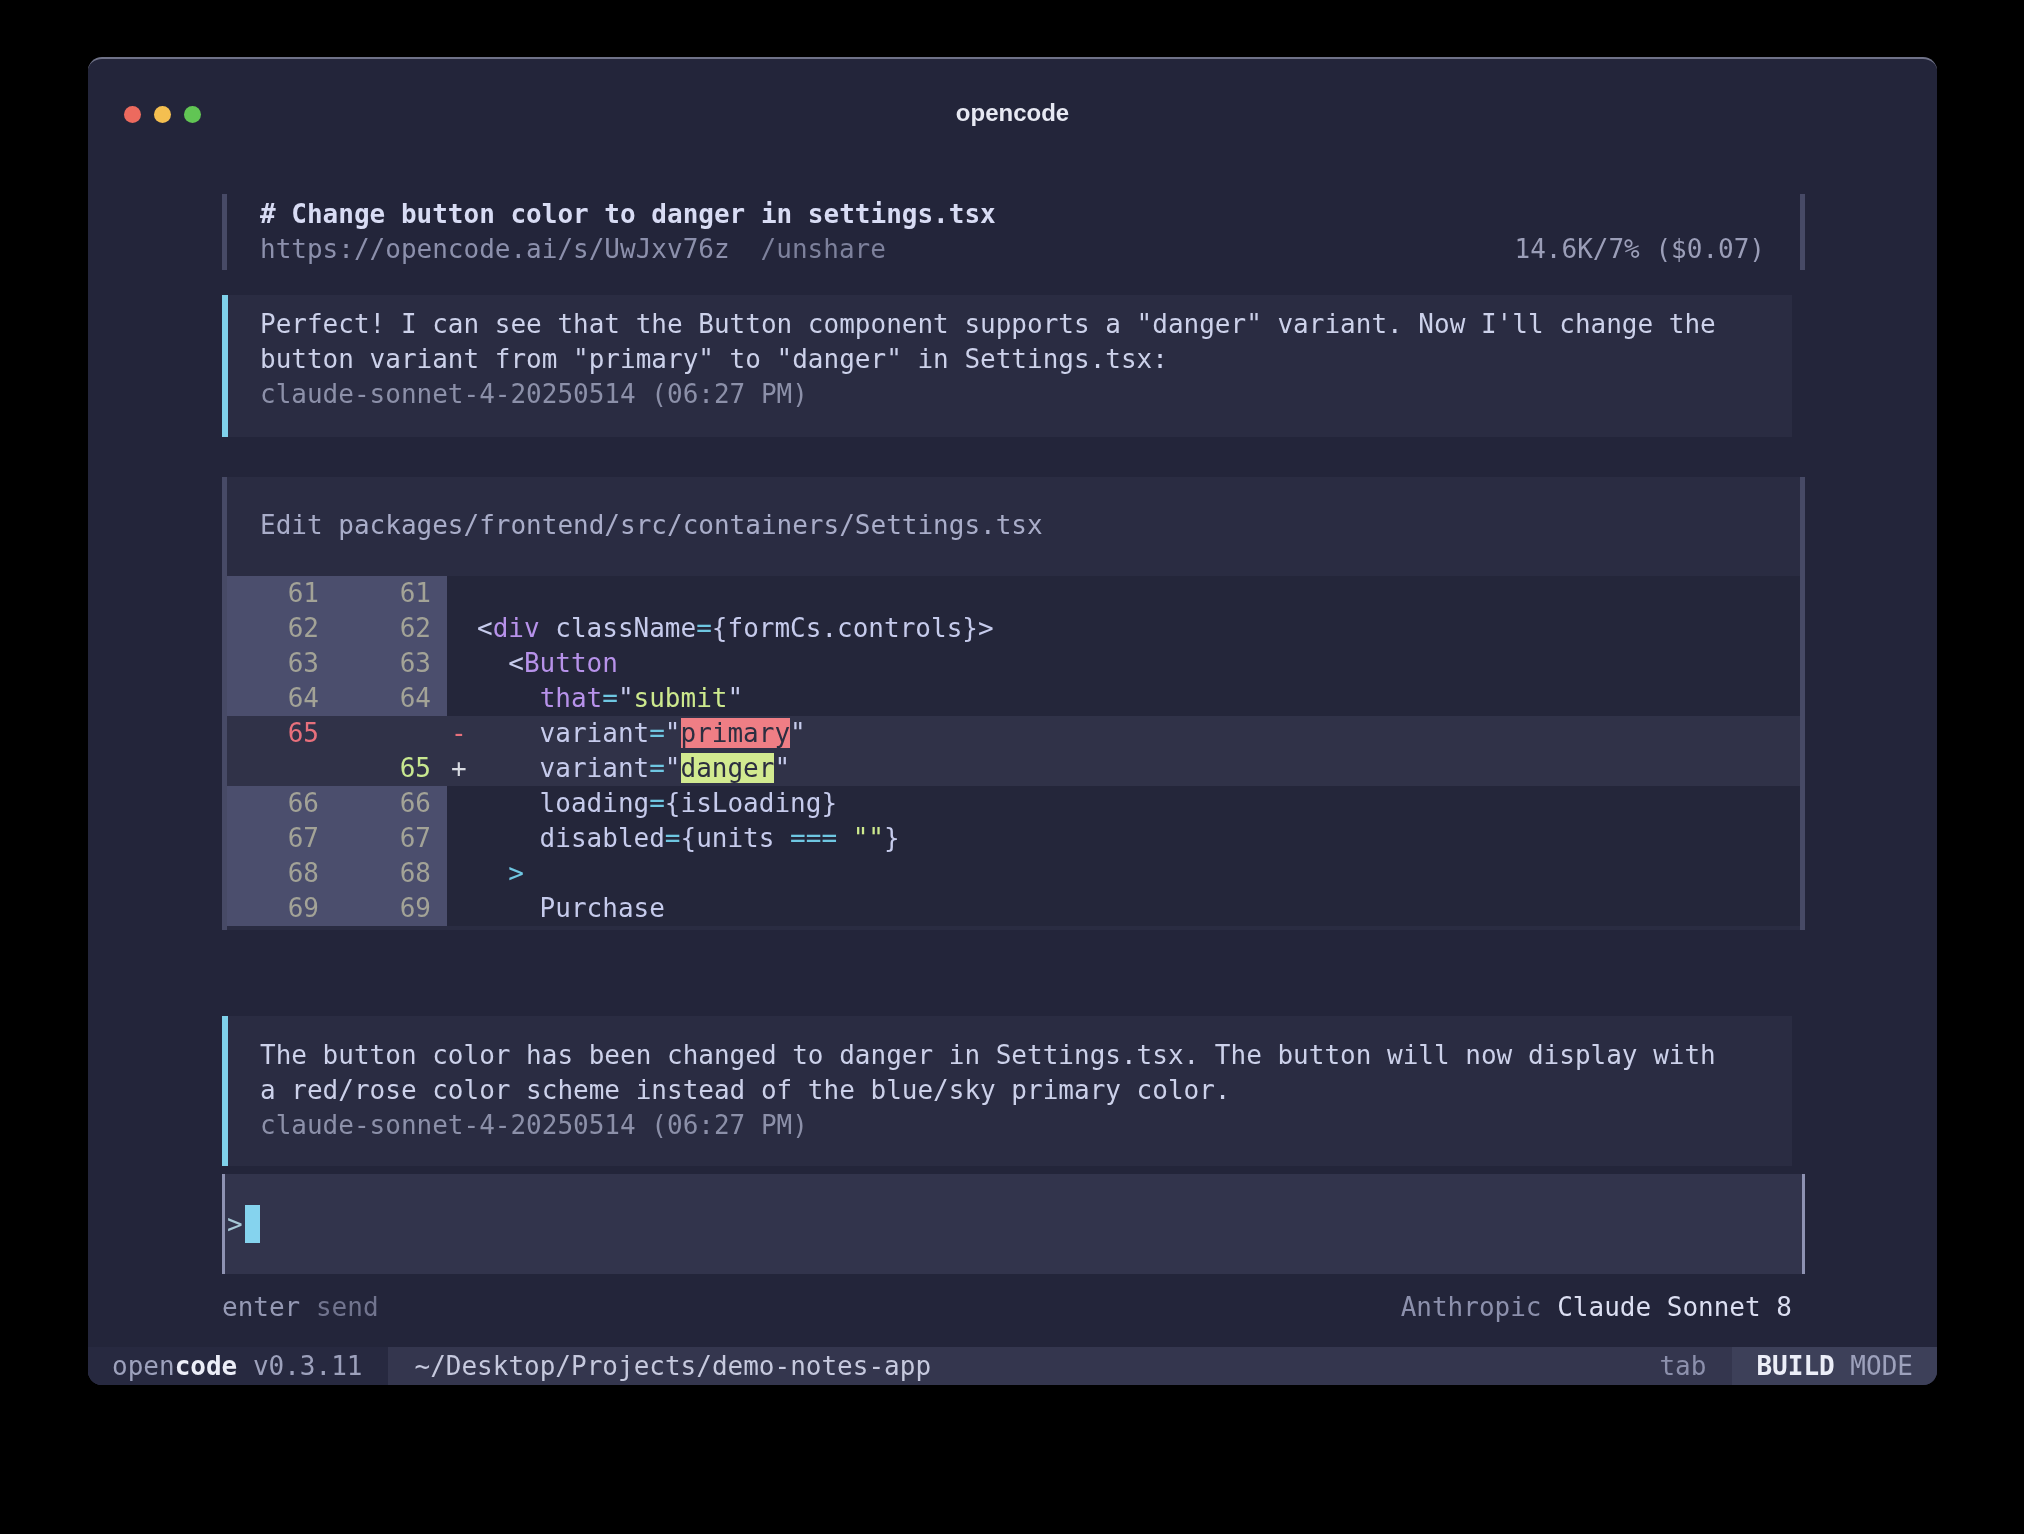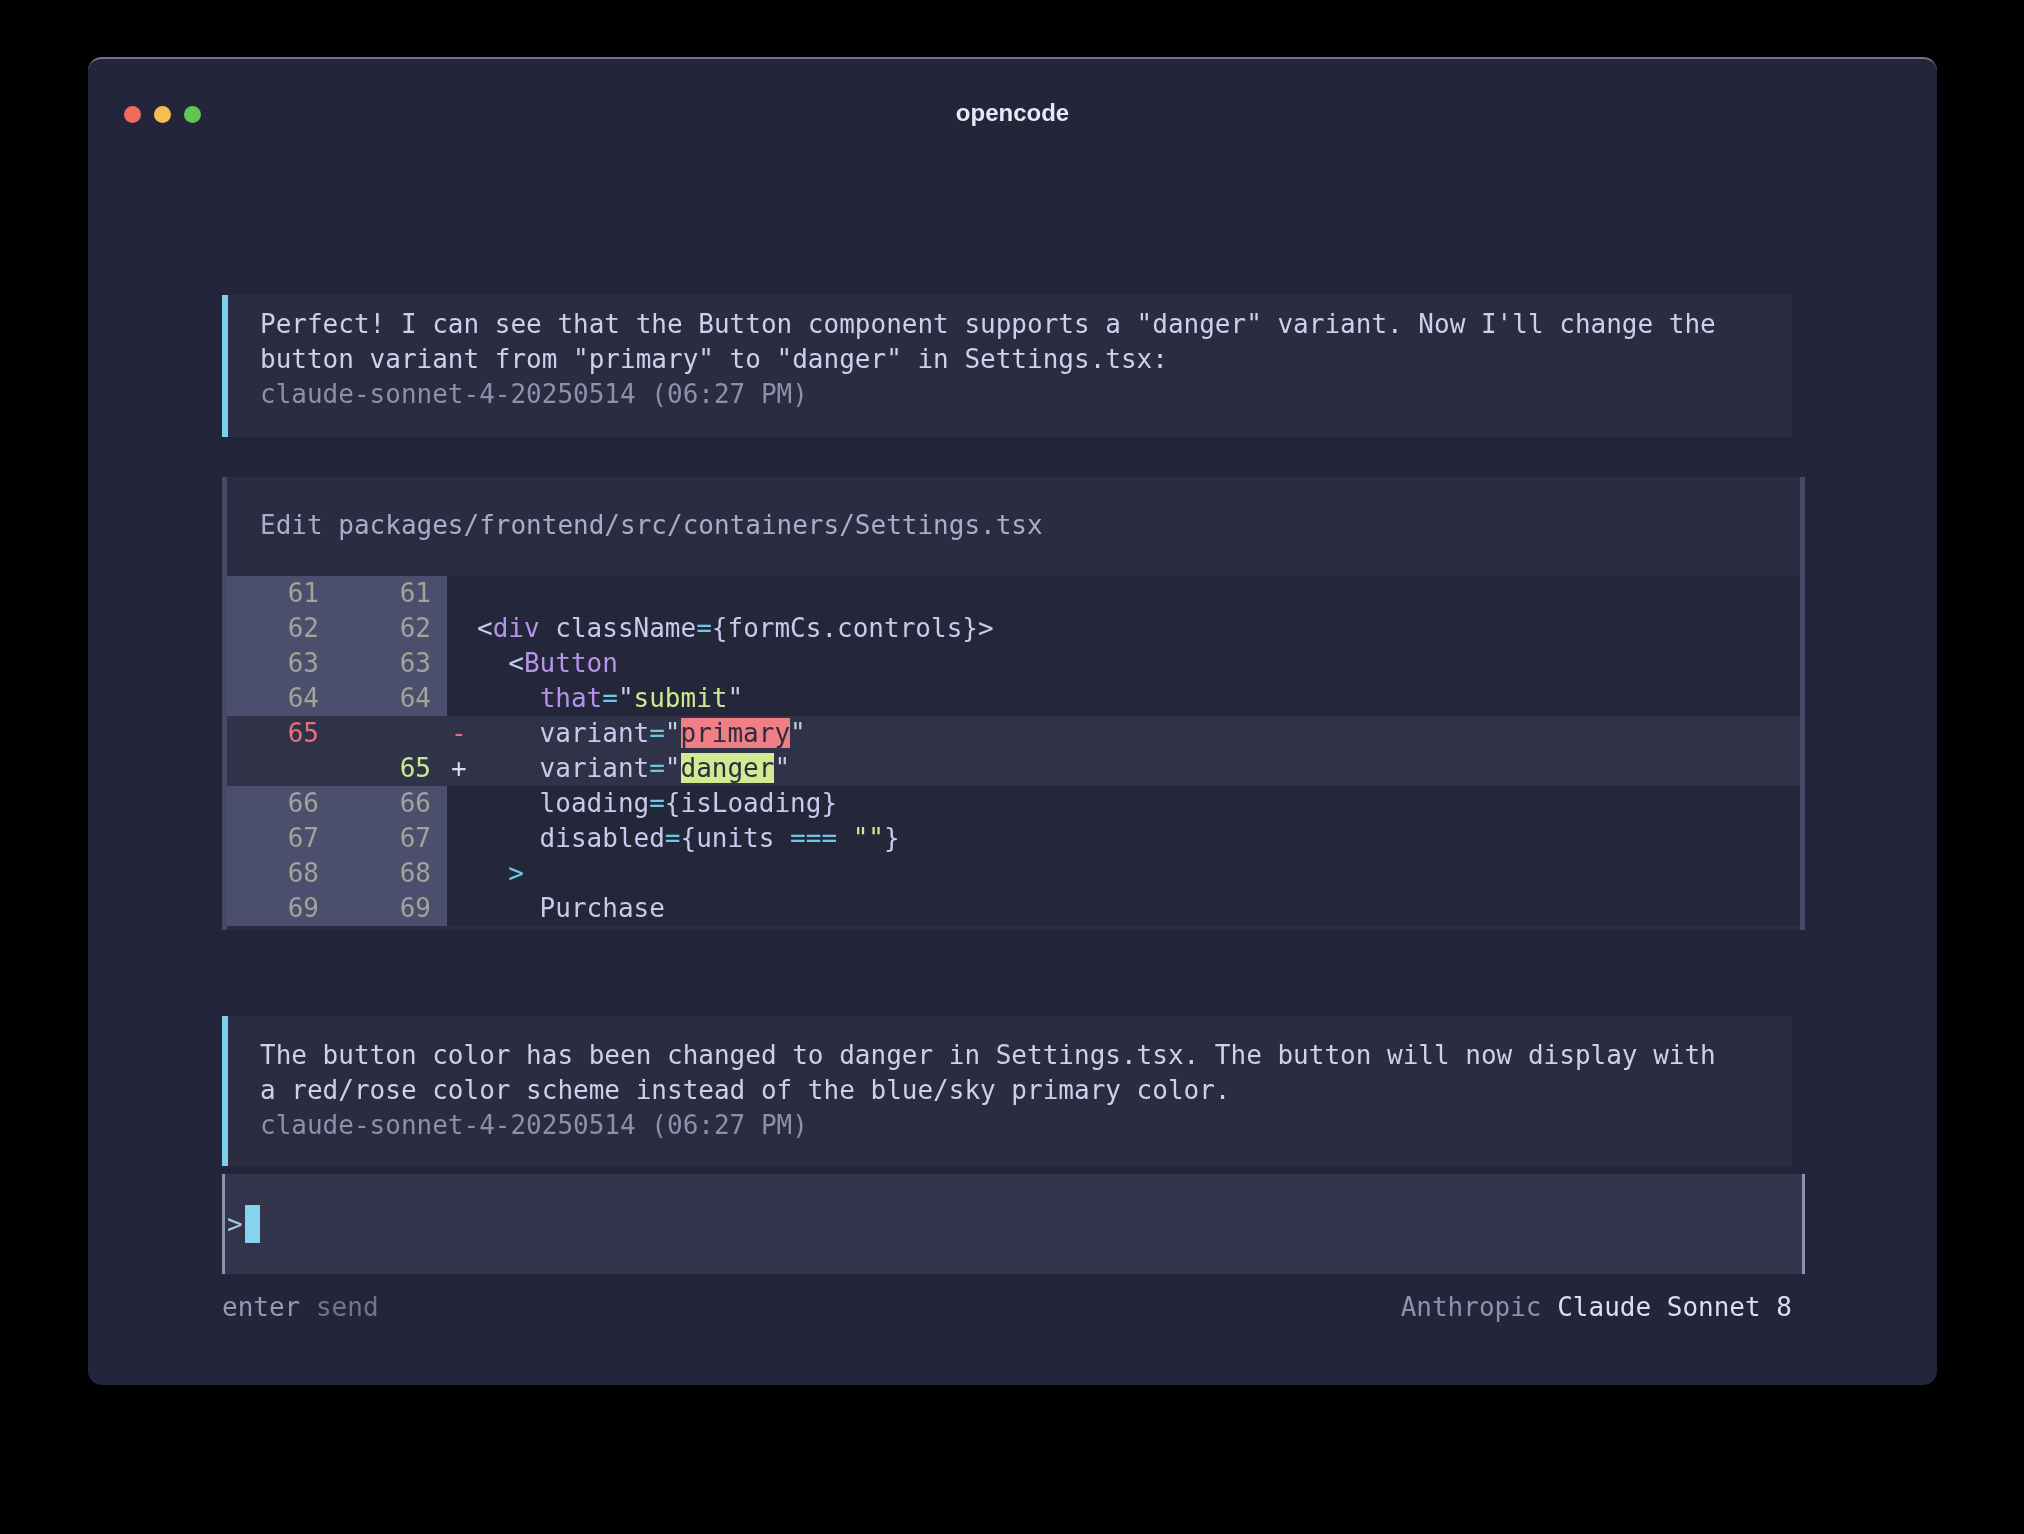--- a/index.html
+++ b/index.html
@@ -111,20 +111,30 @@
 
   <div class="titlebar">
     <div class="lights">
       <div class="light red"></div>
       <div class="light yellow"></div>
       <div class="light green"></div>
     </div>
     <div class="win-title">opencode</div>
   </div>
 
+  <div class="session-header">
+    <div class="row">
+      <span class="session-title"># Change button color to danger in settings.tsx</span>
+    </div>
+    <div class="row">
+      <span class="share-url">https://opencode.ai/s/UwJxv76z</span>
+      <span class="unshare">/unshare</span>
+      <span class="stats">14.6K/7% ($0.07)</span>
+    </div>
+  </div>
 
   <div class="msg m1">
     <div class="line">Perfect! I can see that the Button component supports a "danger" variant. Now I'll change the</div>
     <div class="line">button variant from "primary" to "danger" in Settings.tsx:</div>
     <div class="meta">claude-sonnet-4-20250514 (06:27 PM)</div>
   </div>
 
   <div class="edit-card">
     <div class="edit-header">Edit packages/frontend/src/containers/Settings.tsx</div>
     <div class="diff">
@@ -150,14 +160,20 @@
   <div class="prompt-panel">
     <span class="prompt-symbol">&gt;</span>
     <span class="cursor"></span>
   </div>
 
   <div class="hints">
     <span class="hint-key">enter</span><span class="hint-action"> </span><span class="hint-action">send</span>
     <span class="provider">Anthropic </span><span class="model">Claude Sonnet 8</span>
   </div>
 
+  <div class="statusbar">
+    <span class="app-badge"><span class="app-open">open</span><span class="app-code">code</span><span class="app-version"> v0.3.11</span></span>
+    <span class="cwd">~/Desktop/Projects/demo-notes-app</span>
+    <span class="tab-hint">tab</span>
+    <span class="mode-badge"><span class="mode-bold">BUILD</span><span class="mode-rest"> MODE</span></span>
+  </div>
 
 </div>
 
 </body></html>

